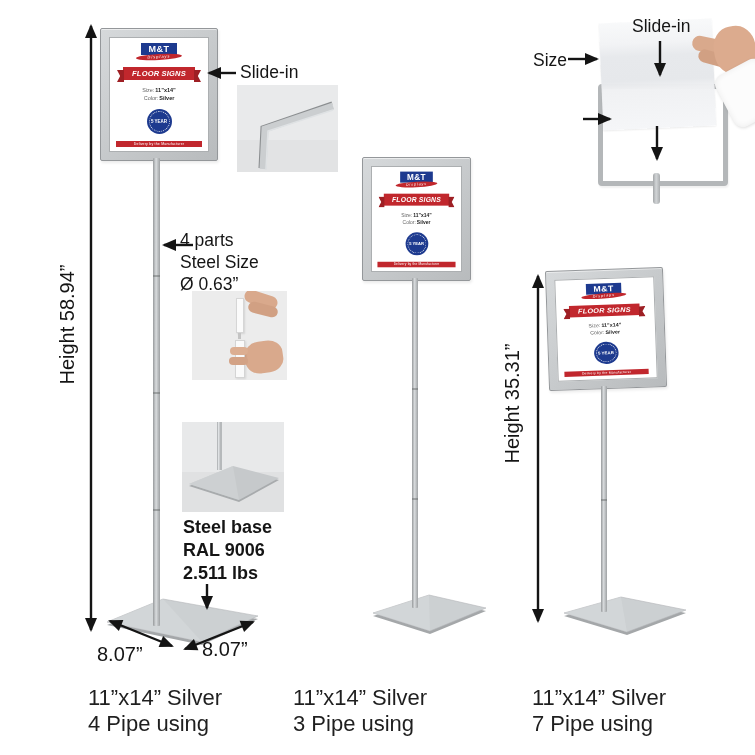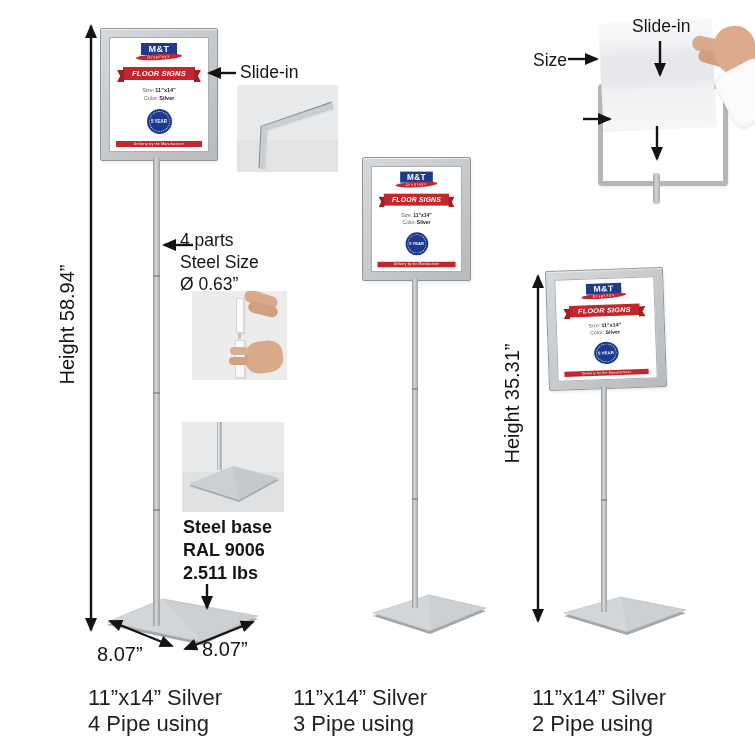--- a/index.html
+++ b/index.html
@@ -226,16 +226,16 @@
   <div class="caption" style="left:88px;top:685px;">
     <div>11”x14” Silver</div>
     <div>4 Pipe using</div>
   </div>
   <div class="caption" style="left:293px;top:685px;">
     <div>11”x14” Silver</div>
     <div>3 Pipe using</div>
   </div>
   <div class="caption" style="left:532px;top:685px;">
     <div>11”x14” Silver</div>
-    <div>2 Pipe using</div>
+    <div>7 Pipe using</div>
   </div>
 
 </div>
 
 </body></html>

